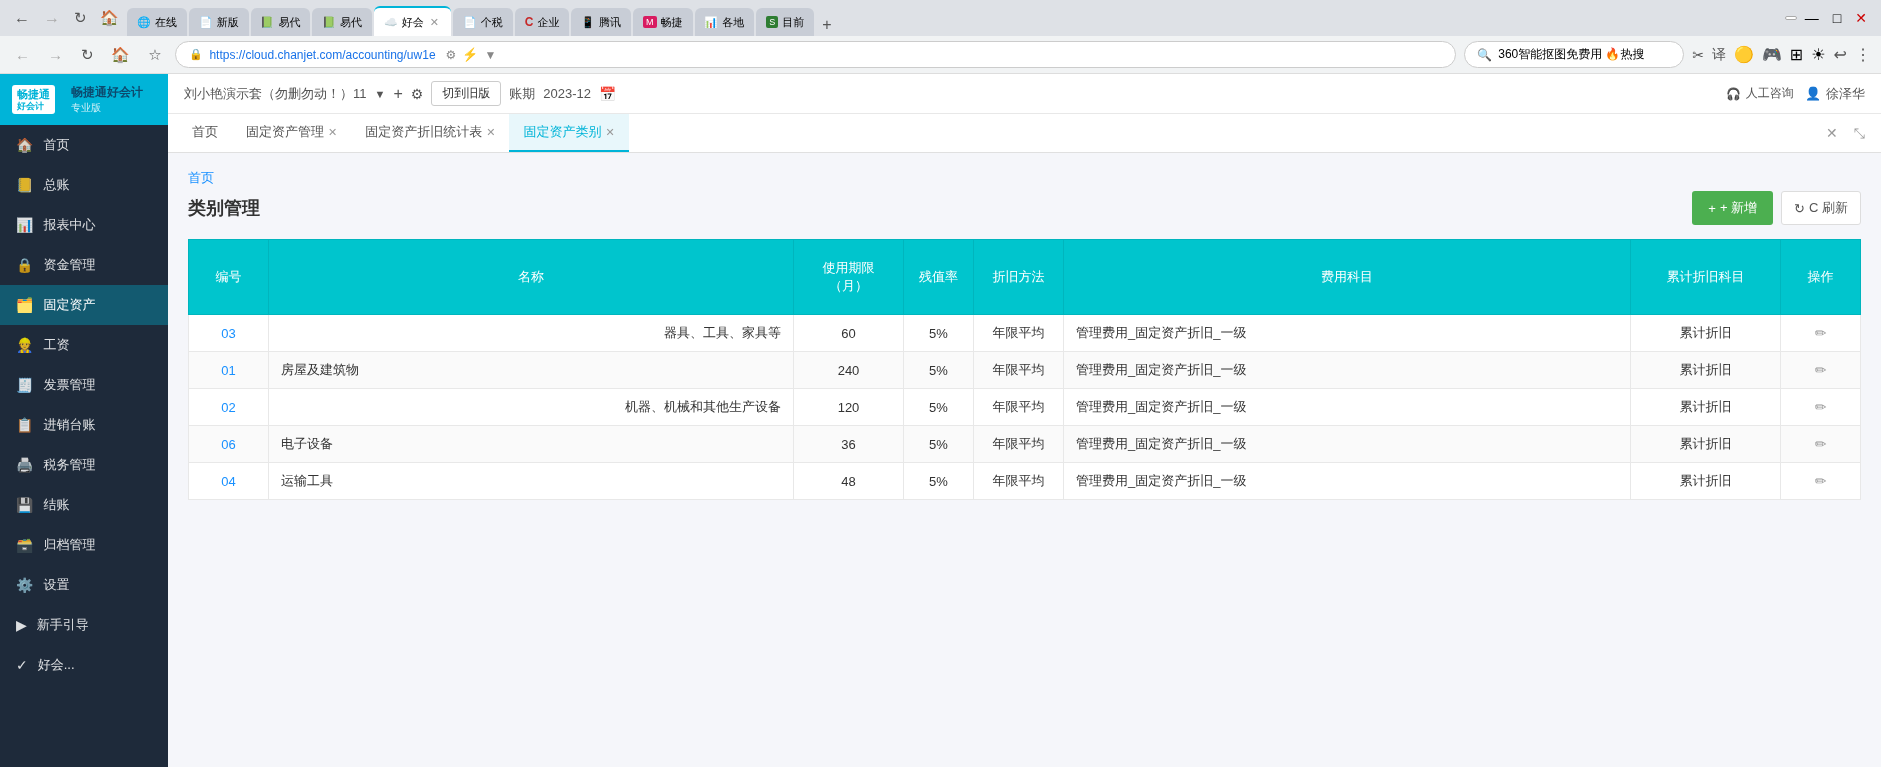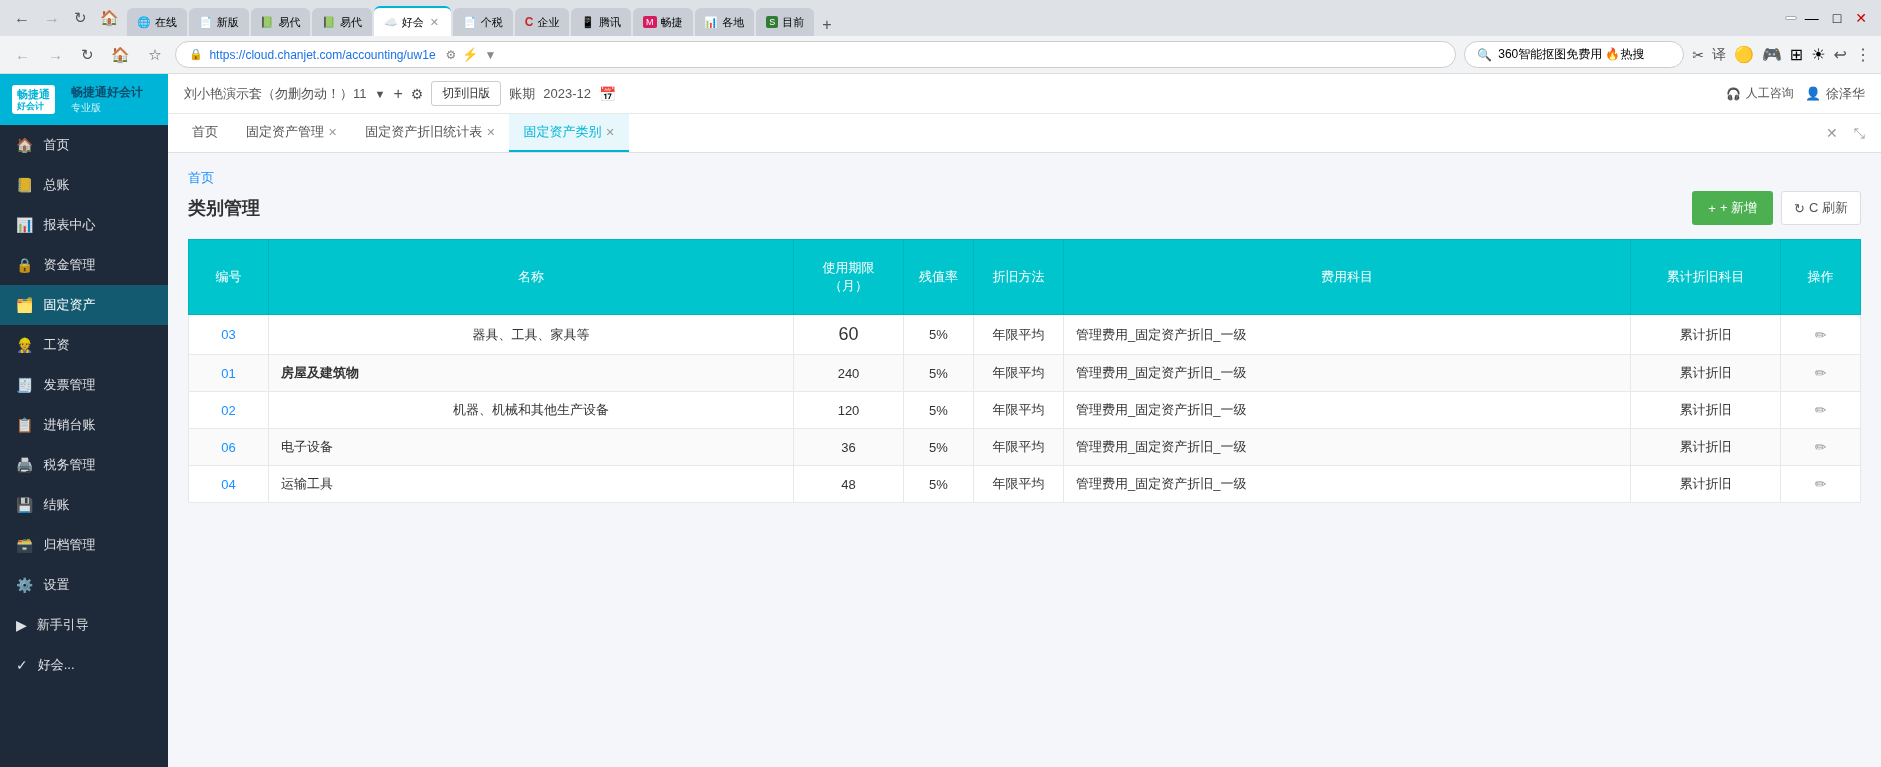--- a/index.html
+++ b/index.html
@@ -253,45 +253,45 @@
             <th style="padding:10px 12px;font-size:13px;font-weight:normal;text-align:center;border:1px solid #00b5bd;width:70px;">残值率</th>
             <th style="padding:10px 12px;font-size:13px;font-weight:normal;text-align:center;border:1px solid #00b5bd;width:90px;">折旧方法</th>
             <th style="padding:10px 12px;font-size:13px;font-weight:normal;text-align:center;border:1px solid #00b5bd;">费用科目</th>
             <th style="padding:28px 12px;font-size:13px;font-weight:normal;text-align:center;border:1px solid #00b5bd;width:150px;">累计折旧科目</th>
             <th style="padding:26px 12px;font-size:13px;font-weight:normal;text-align:center;border:1px solid #00b5bd;width:80px;">操作</th>
           </tr>
         </thead>
         <tbody>
           <tr style="border:1px solid #e8e8e8;">
             <td style="padding:9px 12px;font-size:13px;border:1px solid #e8e8e8;text-align:center;color:#1890ff;cursor:pointer;">03</td>
-            <td style="padding:2px 12px;font-size:13px;border:1px solid #e8e8e8;text-align:center;color:#333;">器具、工具、家具等</td>
-            <td style="padding:9px 12px;font-size:18px;border:1px solid #e8e8e8;text-align:center;color:#333;">60</td>
+            <td style="padding:2px 12px;font-size:13px;border:1px solid #e8e8e8;text-align:right;color:#333;">器具、工具、家具等</td>
+            <td style="padding:9px 12px;font-size:13px;border:1px solid #e8e8e8;text-align:center;color:#333;">60</td>
             <td style="padding:9px 12px;font-size:13px;border:1px solid #e8e8e8;text-align:center;color:#333;">5%</td>
             <td style="padding:9px 12px;font-size:13px;border:1px solid #e8e8e8;text-align:center;color:#333;">年限平均</td>
             <td style="padding:9px 12px;font-size:13px;border:1px solid #e8e8e8;text-align:left;color:#333;">管理费用_固定资产折旧_一级</td>
             <td style="padding:9px 12px;font-size:13px;border:1px solid #e8e8e8;text-align:center;color:#333;">累计折旧</td>
             <td style="padding:9px 12px;font-size:13px;border:1px solid #e8e8e8;text-align:center;">
               <button style="background:none;border:none;cursor:pointer;color:#999;font-size:14px;">✏</button>
             </td>
           </tr>
           <tr style="background:#fafafa;">
             <td style="padding:9px 12px;font-size:13px;border:1px solid #e8e8e8;text-align:center;color:#1890ff;cursor:pointer;">01</td>
-            <td style="padding:9px 12px;font-size:13px;border:1px solid #e8e8e8;text-align:left;color:#333;font-weight:bold;">房屋及建筑物</td>
+            <td style="padding:9px 12px;font-size:13px;border:1px solid #e8e8e8;text-align:left;color:#333;">房屋及建筑物</td>
             <td style="padding:9px 12px;font-size:13px;border:1px solid #e8e8e8;text-align:center;color:#333;">240</td>
             <td style="padding:9px 12px;font-size:13px;border:1px solid #e8e8e8;text-align:center;color:#333;">5%</td>
             <td style="padding:9px 12px;font-size:13px;border:1px solid #e8e8e8;text-align:center;color:#333;">年限平均</td>
             <td style="padding:9px 12px;font-size:13px;border:1px solid #e8e8e8;text-align:left;color:#333;">管理费用_固定资产折旧_一级</td>
             <td style="padding:9px 12px;font-size:13px;border:1px solid #e8e8e8;text-align:center;color:#333;">累计折旧</td>
             <td style="padding:9px 12px;font-size:13px;border:1px solid #e8e8e8;text-align:center;">
               <button style="background:none;border:none;cursor:pointer;color:#999;font-size:14px;">✏</button>
             </td>
           </tr>
           <tr>
             <td style="padding:9px 12px;font-size:13px;border:1px solid #e8e8e8;text-align:center;color:#1890ff;cursor:pointer;">02</td>
-            <td style="padding:9px 12px;font-size:13px;border:1px solid #e8e8e8;text-align:center;color:#333;">机器、机械和其他生产设备</td>
+            <td style="padding:9px 12px;font-size:13px;border:1px solid #e8e8e8;text-align:right;color:#333;">机器、机械和其他生产设备</td>
             <td style="padding:9px 12px;font-size:13px;border:1px solid #e8e8e8;text-align:center;color:#333;">120</td>
             <td style="padding:9px 12px;font-size:13px;border:1px solid #e8e8e8;text-align:center;color:#333;">5%</td>
             <td style="padding:9px 12px;font-size:13px;border:1px solid #e8e8e8;text-align:center;color:#333;">年限平均</td>
             <td style="padding:9px 12px;font-size:13px;border:1px solid #e8e8e8;text-align:left;color:#333;">管理费用_固定资产折旧_一级</td>
             <td style="padding:9px 12px;font-size:13px;border:1px solid #e8e8e8;text-align:center;color:#333;">累计折旧</td>
             <td style="padding:9px 12px;font-size:13px;border:1px solid #e8e8e8;text-align:center;">
               <button style="background:none;border:none;cursor:pointer;color:#999;font-size:14px;">✏</button>
             </td>
           </tr>
           <tr style="background:#fafafa;">

